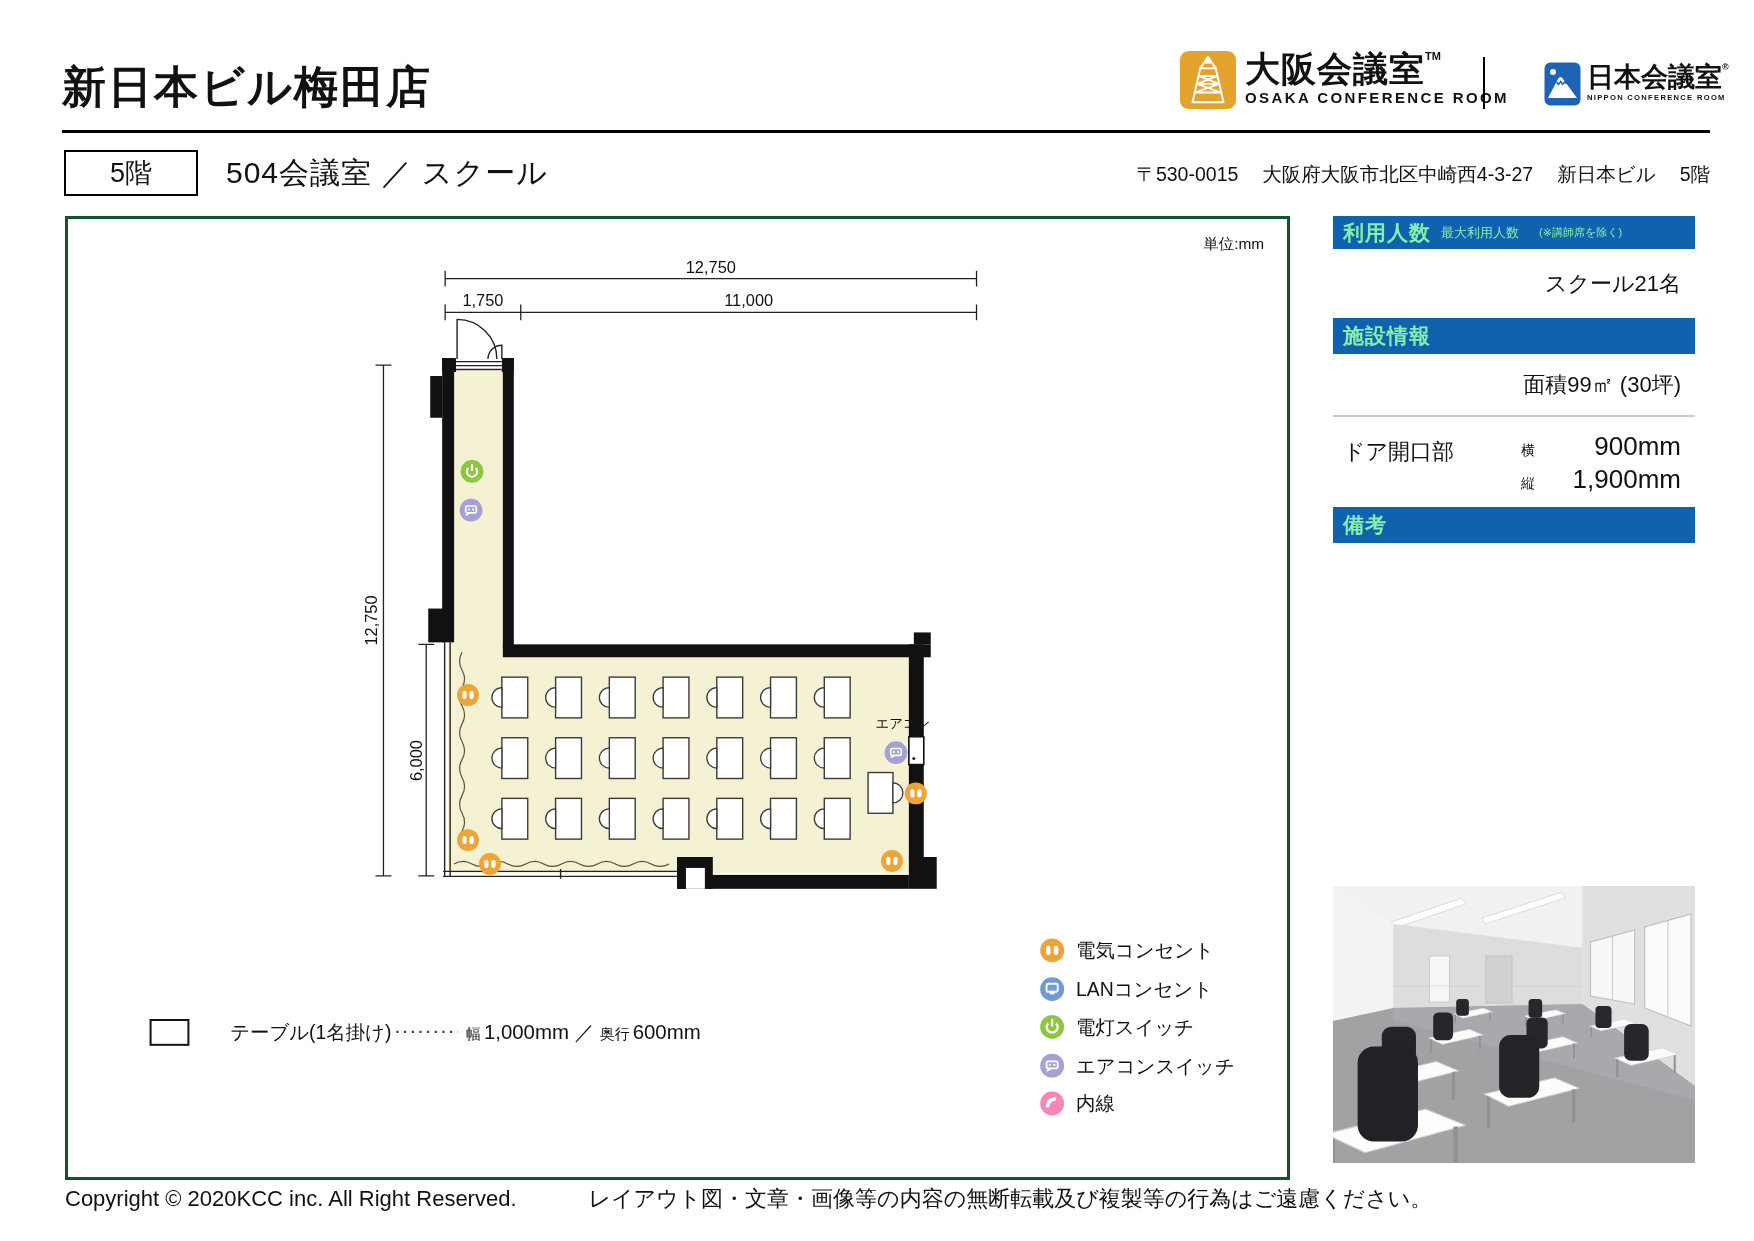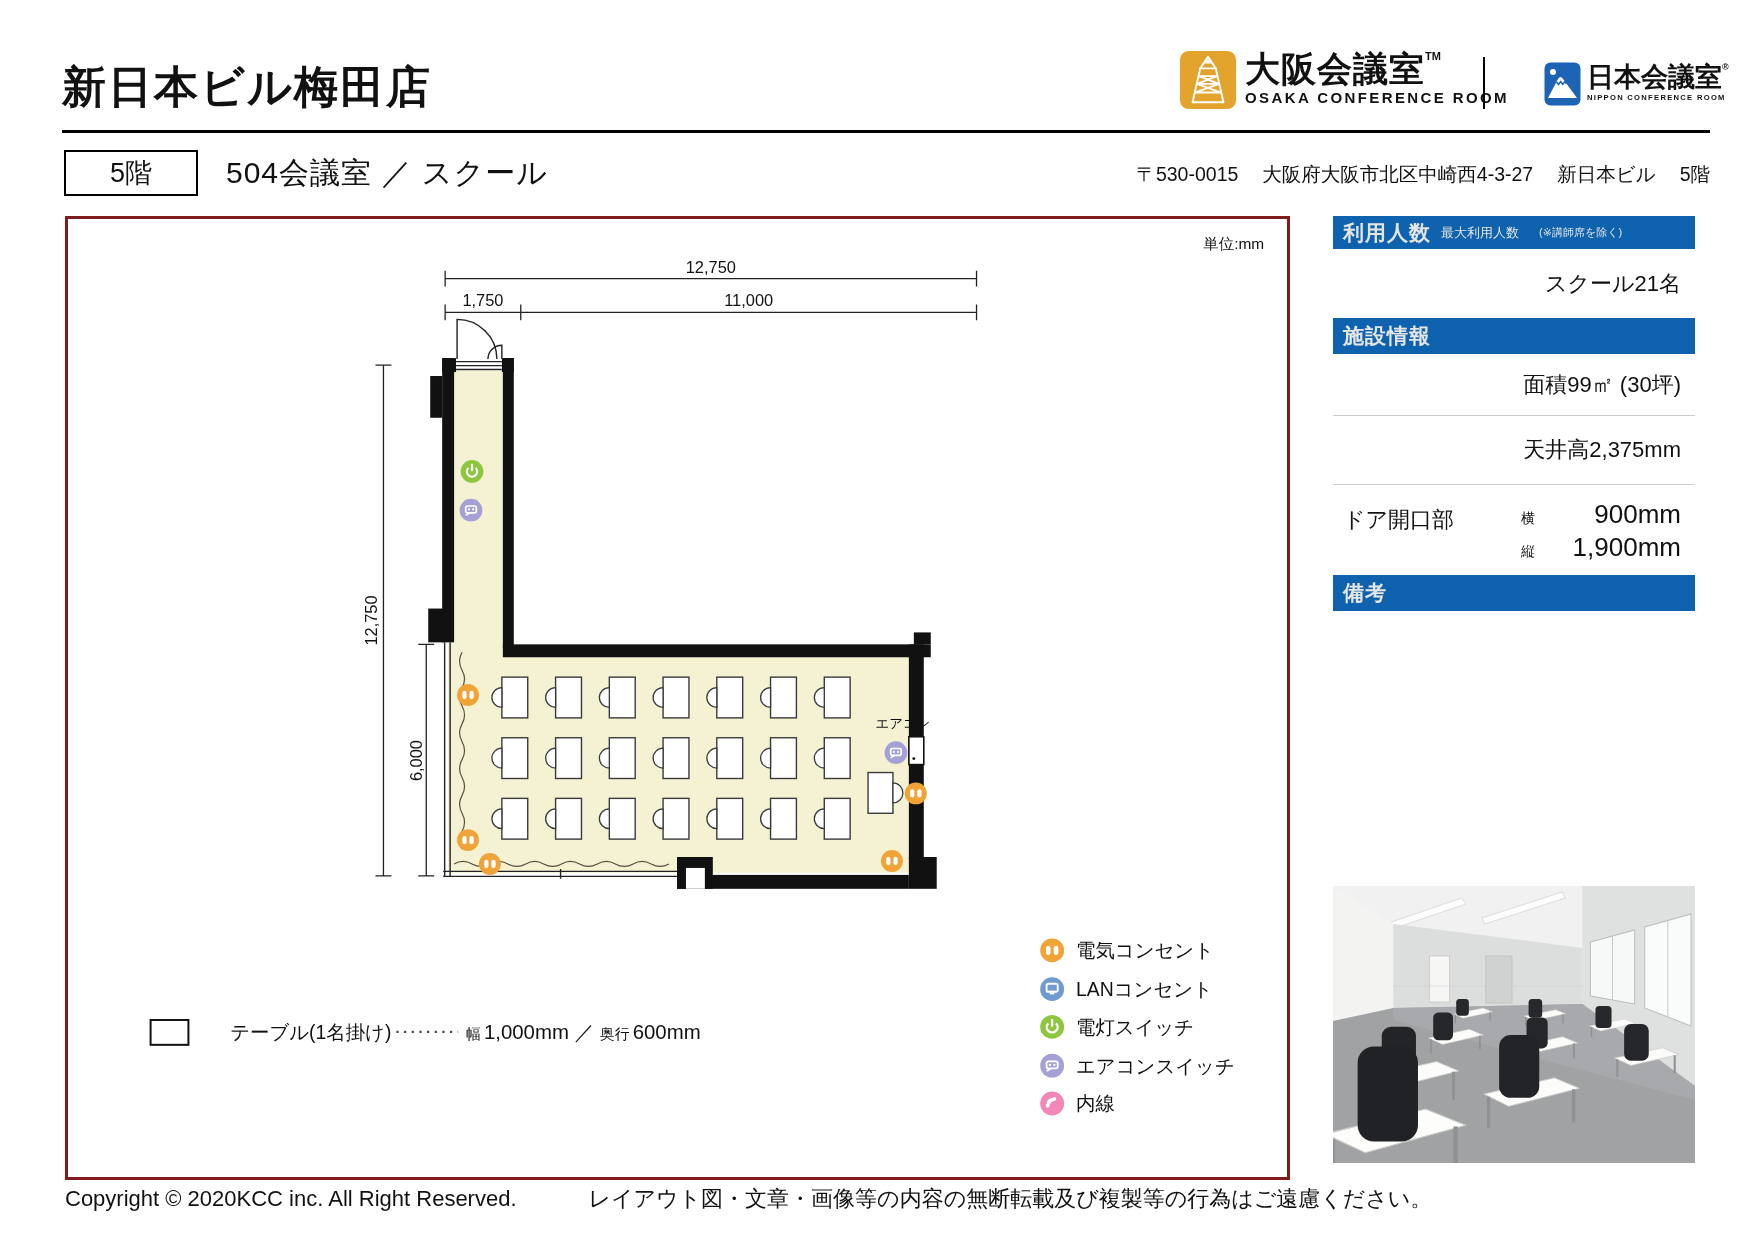--- a/index.html
+++ b/index.html
@@ -24,36 +24,36 @@
   .logo-nippon .reg{font-size:9px;font-weight:700;vertical-align:top;}
   .logo-nippon .sub{font-size:7.6px;font-weight:700;letter-spacing:1.3px;margin-top:1px;}
   
   .floor-badge{position:absolute;left:64px;top:150px;width:130px;height:42px;border:2.5px solid #000;
     display:flex;align-items:center;justify-content:center;font-size:27px;font-weight:500;}
   .room-title{position:absolute;left:226px;top:153px;font-size:30px;font-weight:500;letter-spacing:1px;}
   .address{position:absolute;right:44px;top:161px;font-size:19.5px;font-weight:500;white-space:nowrap;}
   .address span{margin-left:24px;}
   .address span:first-child{margin-left:0;}
   
-  .plan-box{position:absolute;left:65px;top:216px;width:1225px;height:964px;border:3px solid #7f1d1d;box-sizing:border-box;}
+  .plan-box{position:absolute;left:65px;top:216px;width:1225px;height:964px;border:3px solid #14532d;box-sizing:border-box;}
   .plan-box svg{display:block;width:100%;height:100%;}
   .wall{fill:#111;}
   .floor{fill:#f4f2d3;}
   .thinwall{stroke:#222;stroke-width:1.4;fill:none;}
   .wavy{stroke:#55523f;stroke-width:1.2;fill:none;}
   .dim{stroke:#222;stroke-width:1.3;fill:none;}
   .dimtext{font-size:16.5px;fill:#111;}
   .desk{fill:#fff;stroke:#3a3a3a;stroke-width:1.4;}
   .chair{fill:#fff;stroke:#3a3a3a;stroke-width:1.3;}
   .plantext{fill:#111;}
   .legendtext{font-size:19.5px;fill:#111;}
   .doorline{stroke:#222;stroke-width:1.4;fill:none;}
   
   .sidebar{position:absolute;left:1333px;top:216px;width:362px;}
-  .band{background:#0e62ae;color:#e5e5e5;display:flex;align-items:center;padding:0 10px;box-sizing:border-box;}
+  .band{background:#0e62ae;color:#86efac;display:flex;align-items:center;padding:0 10px;box-sizing:border-box;}
   .band.b1{height:33px;}
   .band.b1 .h1{font-size:21px;font-weight:700;letter-spacing:1px;}
   .band.b1 .note{font-size:13px;margin-left:10px;}
   .band.b1 .note2{font-size:11px;margin-left:20px;}
   .band.b2{height:36px;font-size:21px;font-weight:700;letter-spacing:1px;}
   .srow{display:flex;align-items:center;justify-content:flex-end;padding:0 14px 0 10px;box-sizing:border-box;font-size:22px;}
   .srow.cap{height:69px;}
   .srow.r1{height:61px;}
   .srow.r2{height:68px;}
   .sep{height:0;border-top:1.5px solid #ccc;}
@@ -296,24 +296,20 @@
     <span>21名</span>
   </div>
   <div class="band b2">
     <span>施設情報</span>
   </div>
   <div class="srow r1">
     <span>面積</span>
     <span>99㎡ (30坪)</span>
   </div>
   <div class="sep"></div>
-  <div class="srow r2">
-    <span>天井高</span>
-    <span>2,375mm</span>
-  </div>
   <div class="sep"></div>
   <div class="door-row">
     <span class="lbl">ドア開口部</span>
     <span class="vals">
       <span class="line">
         <span class="k">横</span>
         <span class="v">900mm</span>
       </span>
       <span class="line">
         <span class="k">縦</span>

